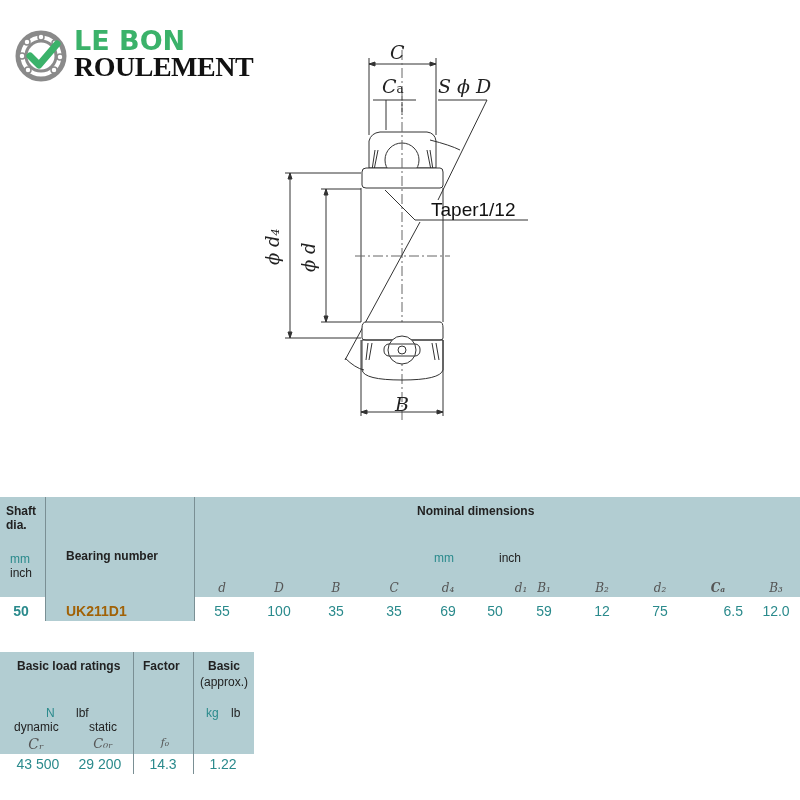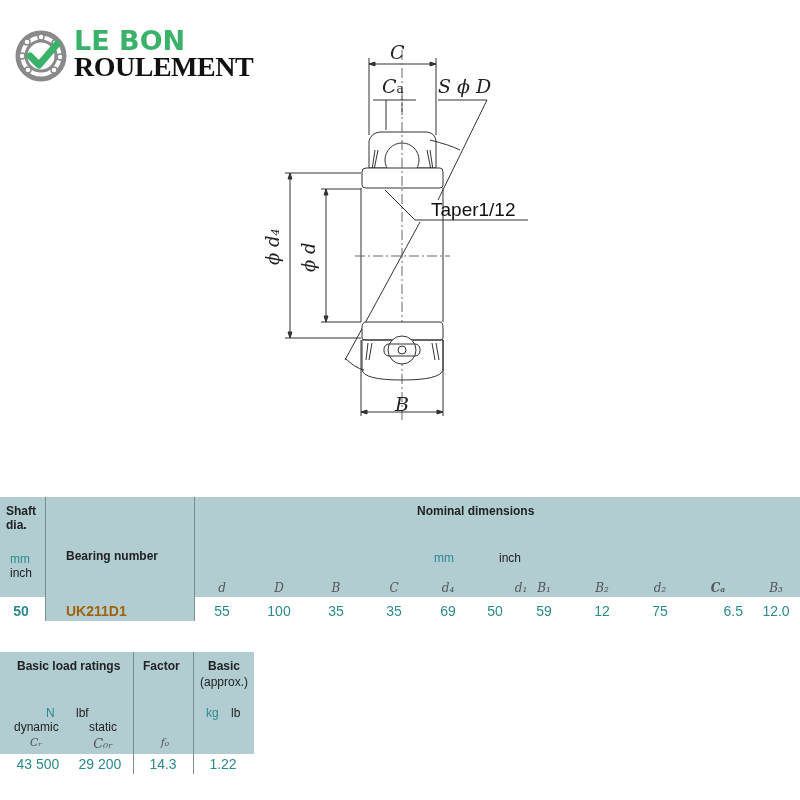--- a/index.html
+++ b/index.html
@@ -184,21 +184,21 @@
   <div class="unit-inch" style="left:200px;top:23px;">(approx.)</div>
 
   <div class="unit-mm" style="left:46px;top:54px;">N</div>
   <div class="unit-inch" style="left:76px;top:54px;">lbf</div>
   <div class="unit-mm" style="left:206px;top:54px;">kg</div>
   <div class="unit-inch" style="left:231px;top:54px;">lb</div>
 
   <div class="unit-inch" style="left:14px;top:68px;">dynamic</div>
   <div class="unit-inch" style="left:89px;top:68px;">static</div>
 
-  <div class="sym" style="left:16px;top:84px;font-size:11px;">Cᵣ</div>
+  <div class="sym" style="left:16px;top:84px;font-size:14px;">Cᵣ</div>
   <div class="sym" style="left:83px;top:84px;font-size:13px;">C₀ᵣ</div>
   <div class="sym" style="left:145px;top:84px;font-size:11px;">f₀</div>
 
   <div class="val" style="left:8px;top:104px;width:60px;">43 500</div>
   <div class="val" style="left:70px;top:104px;width:60px;">29 200</div>
   <div class="val" style="left:138px;top:104px;">14.3</div>
   <div class="val" style="left:198px;top:104px;">1.22</div>
 </div>
 
 </body></html>

